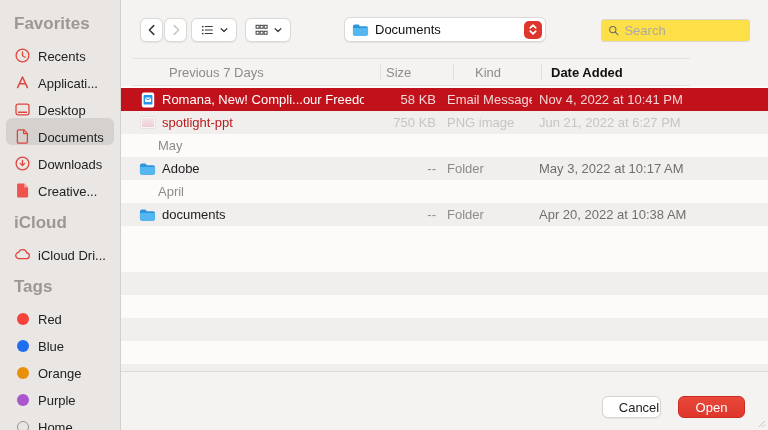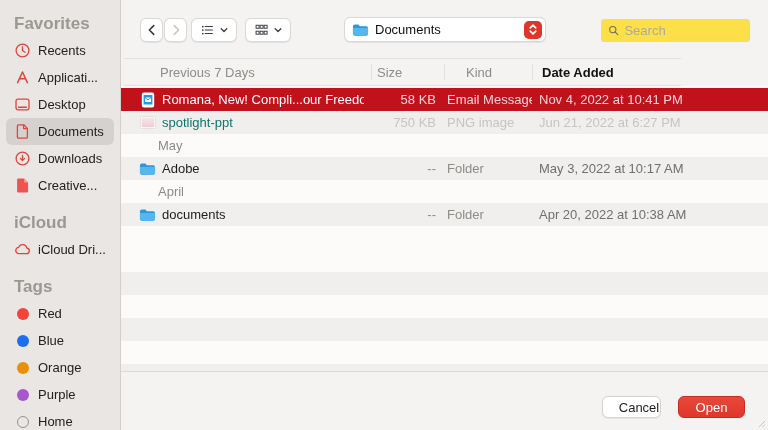--- a/index.html
+++ b/index.html
@@ -5,21 +5,21 @@
   * { margin:0; padding:0; box-sizing:border-box; }
   html,body { width:768px; height:430px; overflow:hidden; }
   body { font-family:"Liberation Sans","DejaVu Sans",sans-serif; font-size:13px; color:#1d1d1f; background:#F5F3F1; }
 
   .window { position:relative; width:768px; height:430px; }
 
   
   .sidebar { position:absolute; left:0; top:0; width:121px; height:430px;
     background:#E9E6E3; border-right:1px solid #D2CFCC; overflow:hidden; }
   .side-section-label { margin:14px 0 3px 14px; font-size:17px; font-weight:bold; color:#9B9894; }
-  .side-item { position:relative; height:27px; display:flex; align-items:center; margin:0 6px; padding-left:8px; border-radius:6px; cursor:default; }
+  .side-item { position:relative; height:27px; display:flex; align-items:flex-end; margin:0 6px; padding-left:8px; border-radius:6px; cursor:default; }
   .side-item.selected { background:#D5D1CE; }
   .side-item .sicon { width:17px; height:17px; margin-right:7px; flex:0 0 17px; display:flex; align-items:center; justify-content:center; }
   .side-item .slabel { white-space:nowrap; overflow:hidden; color:#222; }
   .tag-dot { width:12px; height:12px; border-radius:50%; }
   .tag-dot.outline { background:transparent; border:1.4px solid #97948F; }
 
   
   .main { position:absolute; left:121px; top:0; width:647px; height:430px; }
 
   
@@ -37,21 +37,21 @@
   .popup .ptext { margin-left:6px; flex:1; color:#111; }
   .popup .badge { width:18px; height:18px; border-radius:5px; background:var(--button-red);
     margin-right:3px; display:flex; align-items:center; justify-content:center; }
   .searchbox { position:absolute; left:480px; top:19px; width:149px; height:23px; background:#fde047;
     border:1px solid #D9D6D3; border-radius:3px; display:flex; align-items:center; padding:0 6px; }
   .searchbox input { border:none; outline:none; width:100%; margin-left:5px; font-size:13px;
     font-family:inherit; color:#333; background:transparent; }
   .searchbox input::placeholder { color:#ABA8A5; }
 
   
-  .list-header { position:absolute; left:3px; top:58px; width:557px; height:28px; background:#F5F3F1;
+  .list-header { position:absolute; left:12px; top:58px; width:557px; height:28px; background:#F5F3F1;
     border-top:1px solid #E3E0DD; border-bottom:1px solid #E3E0DD; }
   .list-header .h { position:absolute; top:0; line-height:27px; color:#8E8B88; white-space:nowrap; }
   .h-group { left:36px; }
   .h-size { left:253px; }
   .h-kind { left:326px;margin-left:16px; }
   .h-date { left:418px; color:#111 !important; font-weight:bold; }
   .colsep { position:absolute; top:5px; bottom:5px; width:1px; background:#E3E0DD; }
 
   
   .list-body { position:absolute; left:0; top:86px; width:647px; height:285px; background:#FCFBFA; }
@@ -61,21 +61,21 @@
   .row .cell { position:absolute; top:0; line-height:23px; white-space:nowrap; overflow:hidden; }
   .c-name { left:18px; width:225px; display:flex; align-items:center; }
   .c-name .ficon { width:17px; height:17px; margin-right:6px; flex:0 0 17px; display:flex; align-items:center; justify-content:center; }
   .c-size { left:250px; width:65px; text-align:right; color:#8E8B88; }
   .c-kind { left:326px; width:85px; color:#8E8B88; }
   .c-date { left:418px; width:228px; color:#716F6C; }
   .row.group .glabel { position:absolute; left:37px; line-height:23px; color:#8E8B88; }
   .row.selected { background:var(--selection-red); }
   .row.selected .c-name { color:#fff; }
   .row.selected .c-size, .row.selected .c-kind, .row.selected .c-date { color:rgba(255,255,255,0.82); }
-  .row.disabled .c-name { color:#0f766e;text-align:center; }
+  .row.disabled .c-name { color:#b91c1c;text-align:center; }
   .row.disabled .c-size, .row.disabled .c-kind, .row.disabled .c-date { color:#C7C5C2; }
   .row.disabled .ficon { opacity:0.55; }
   .filler { position:absolute; left:0; top:163px; width:647px; height:122px;
     background:repeating-linear-gradient(180deg,#FCFBFA 0 23px,#F0EFED 23px 46px); }
 
   
   .footer { position:absolute; left:0; top:371px; width:647px; height:59px; background:#F5F3F1;
     border-top:1px solid #DDD9D6; }
   .btn { position:absolute; top:24px; height:22px; border-radius:6px; font-size:13px;
     display:flex; align-items:center; justify-content:center; cursor:default; }

